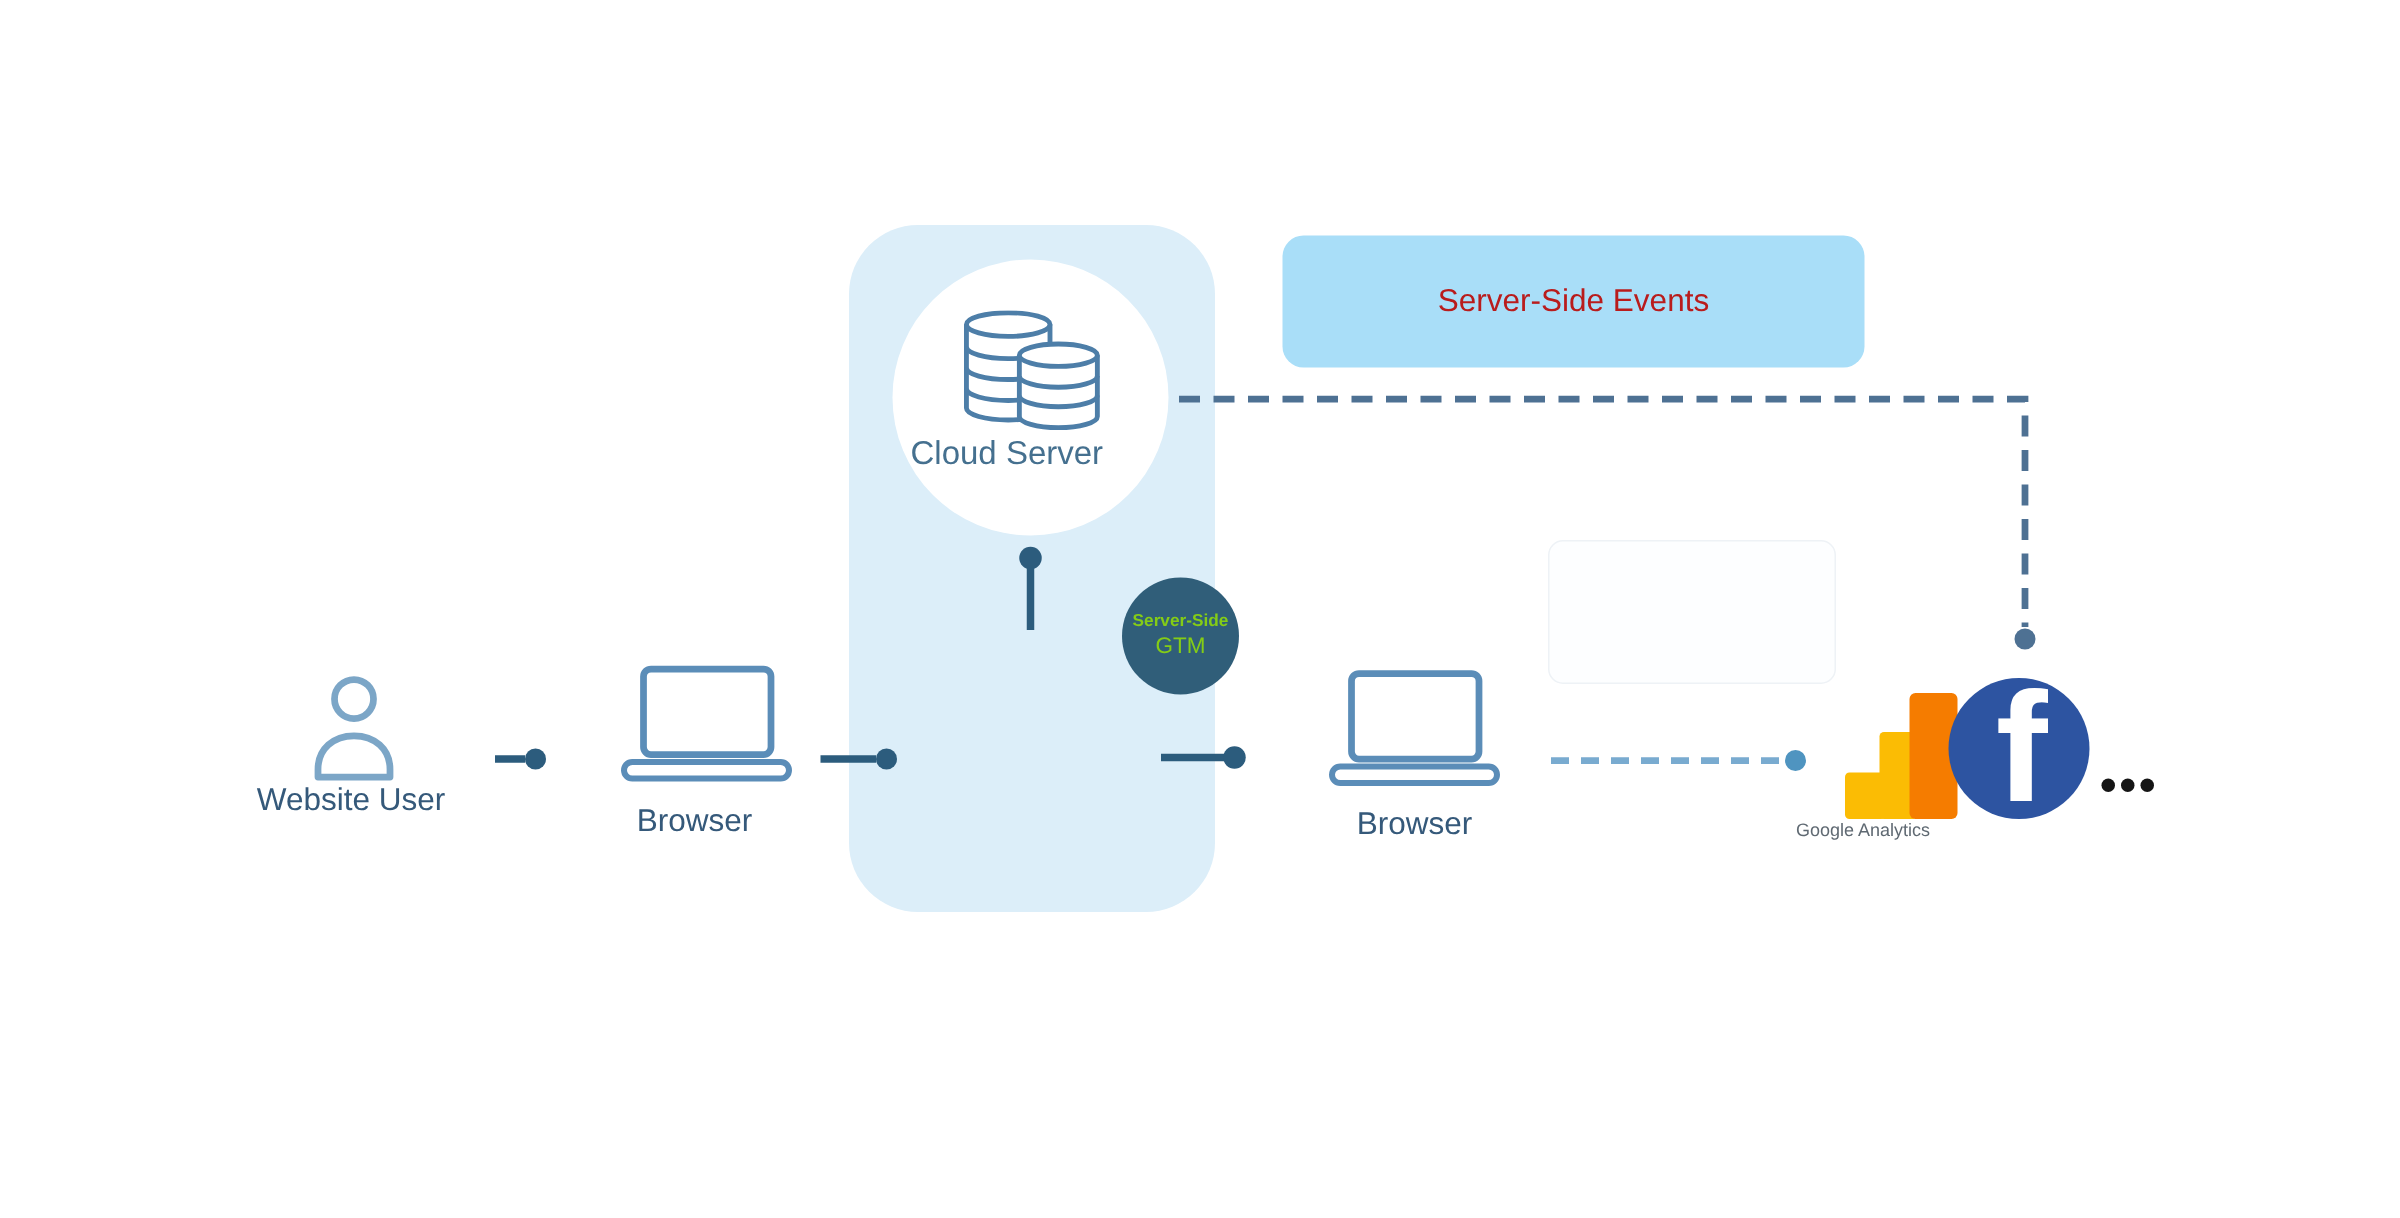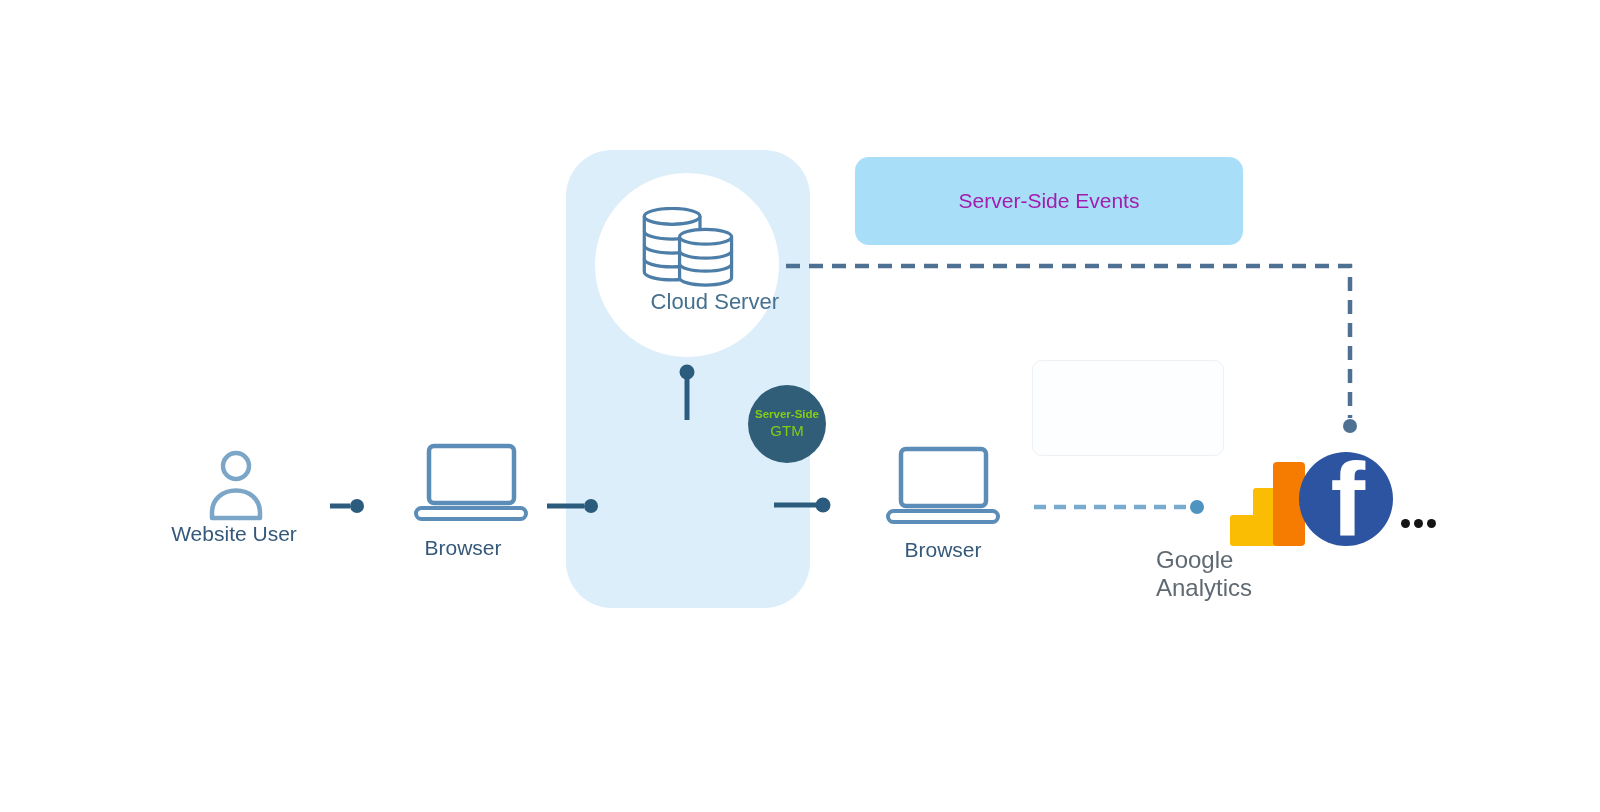--- a/index.html
+++ b/index.html
@@ -14,21 +14,21 @@
     background:#fdfeff;border:1px solid #eef2f6;border-radius:10px;z-index:1;}
   .connectors{position:absolute;left:0;top:0;width:1600px;height:812px;z-index:2;}
 
   
   .node-label{position:absolute;text-align:center;color:#35597a;font-size:21px;z-index:4;}
 
   
   .cloud-circle{position:absolute;left:595px;top:173px;width:184px;height:184px;
     border-radius:50%;background:#ffffff;z-index:3;}
   .cloud-circle svg{position:absolute;left:40px;top:34px;}
-  .cloud-label{position:absolute;left:0;top:116px;width:184px;text-align:right;
+  .cloud-label{position:absolute;left:12px;top:116px;width:184px;text-align:left;
     color:#45708f;font-size:22px;}
 
   
   .website-circle{position:absolute;left:599px;top:417px;width:176px;height:176px;
     border-radius:50%;background:#4c80a4;z-index:3;}
   .website-circle svg{position:absolute;left:33px;top:28px;}
   .website-label{position:absolute;left:0;top:132px;width:176px;text-align:center;
     color:#ffffff;font-size:23px;}
 
   
@@ -39,26 +39,26 @@
   .gtm-line2{font-size:15px;font-weight:400;}
 
   
   .person-icon{position:absolute;left:204px;top:450px;z-index:3;}
   .laptop-1{position:absolute;left:412px;top:443px;z-index:3;}
   .laptop-2{position:absolute;left:884px;top:446px;z-index:3;}
 
   
   .banner{position:absolute;left:855px;top:157px;width:388px;height:88px;border-radius:14px;
     background:#a9def8;display:flex;align-items:center;justify-content:center;z-index:3;}
-  .banner span{color:#a21caf;font-size:21px;}
+  .banner span{color:#b91c1c;font-size:21px;}
 
   
   .ga-icon{position:absolute;left:1228px;top:462px;z-index:3;}
-  .ga-label{position:absolute;left:1156px;top:546px;width:172px;
-    color:#5f6972;font-size:24px;z-index:3;}
+  .ga-label{position:absolute;left:1156px;top:546px;width:172px;text-align:center;
+    color:#5f6972;font-size:12px;z-index:3;}
 
   
   .fb-circle{position:absolute;left:1299px;top:452px;width:94px;height:94px;border-radius:50%;
     background:#2d54a1;overflow:hidden;z-index:3;}
   .fb-glyph{position:absolute;left:52%;top:0;transform:translateX(-50%);
     color:#ffffff;font-size:104px;font-weight:bold;line-height:0.92;}
 
   
   .ellipsis{position:absolute;left:1401px;top:519px;display:flex;gap:4px;z-index:3;}
   .ellipsis .dot{width:9px;height:9px;border-radius:50%;background:#151515;}

